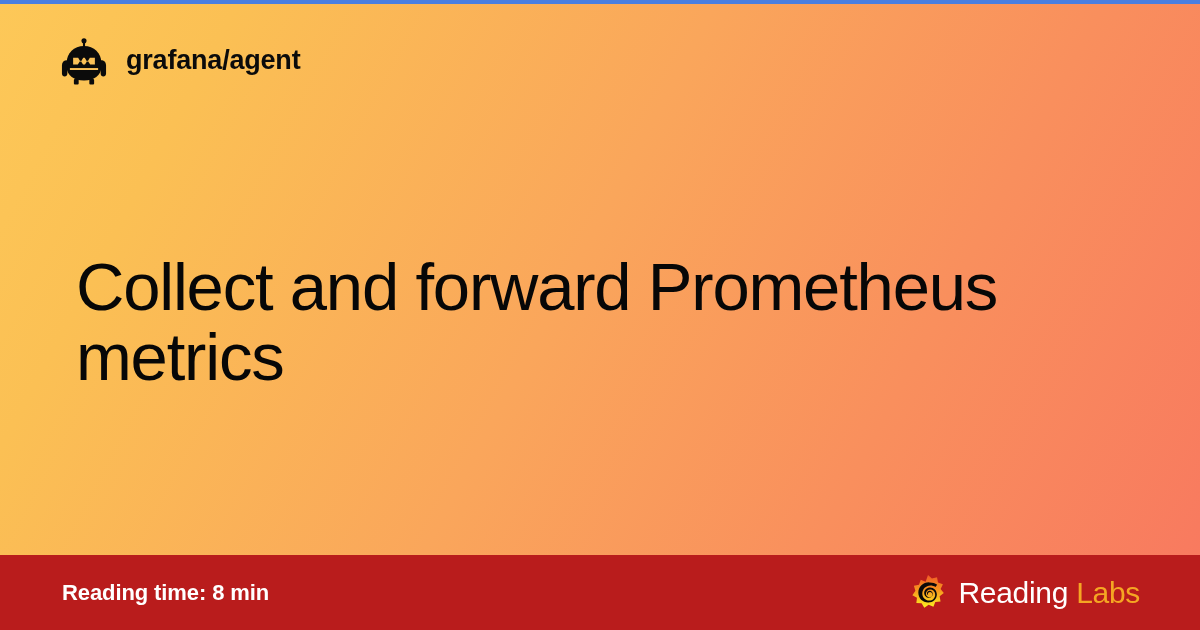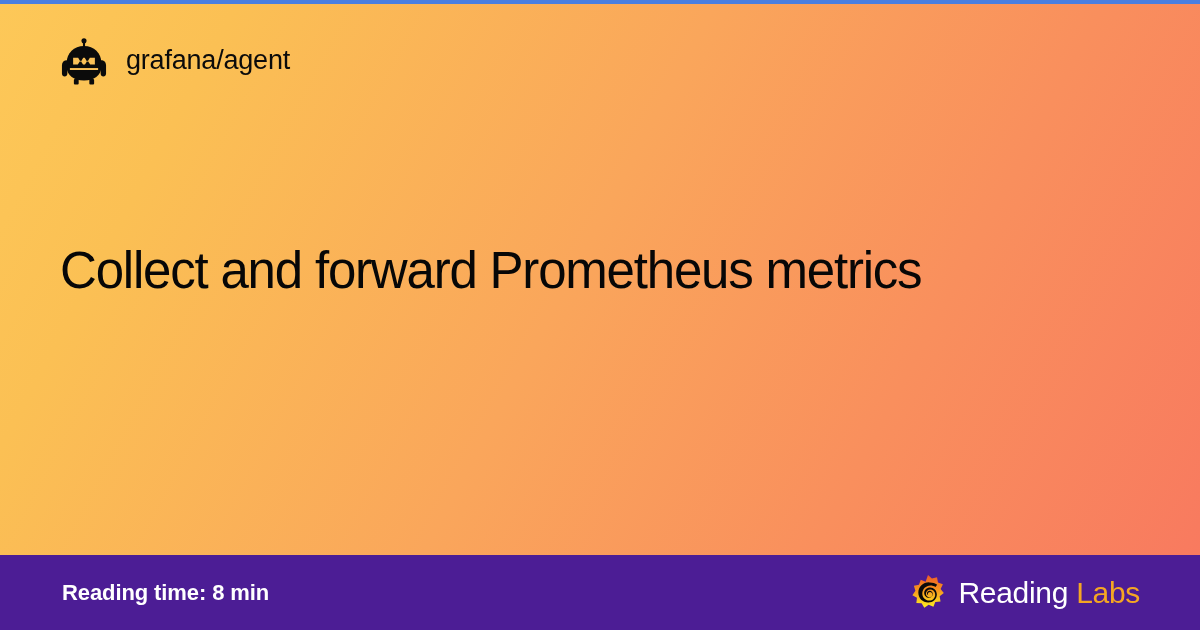--- a/index.html
+++ b/index.html
@@ -56,50 +56,50 @@
   }
   .repo-icon {
     width: 48px;
     height: 48px;
     display: block;
     flex: 0 0 auto;
     margin-top: 2px;
   }
   .repo-name {
     font-size: 27px;
-    font-weight: 400;
+    font-weight: 700;
     color: #0b0b0b;
     letter-spacing: -0.2px;
     white-space: nowrap;
     line-height: 1;
   }
 
   
   .hero-body {
     flex: 1 1 auto;
     display: flex;
     flex-direction: column;
     justify-content: flex-start;
     padding-top: 116px;
   }
   .hero-title {
-    font-size: 51px;
+    font-size: 67px;
     line-height: 70px;
     font-weight: 400;
     color: #070707;
     letter-spacing: -1.2px;
     max-width: 1010px;
-    margin: 0;
+    margin: 16px;
   }
 
   
   .footer {
     width: 1200px;
     height: 75px;
-    background: #4c1d95;
+    background: #b91c1c;
     display: flex;
     align-items: center;
     justify-content: space-between;
     box-sizing: border-box;
     padding: 0 60px 0 62px;
     flex: 0 0 auto;
   }
   .reading-time {
     color: #ffffff;
     font-size: 22px;

